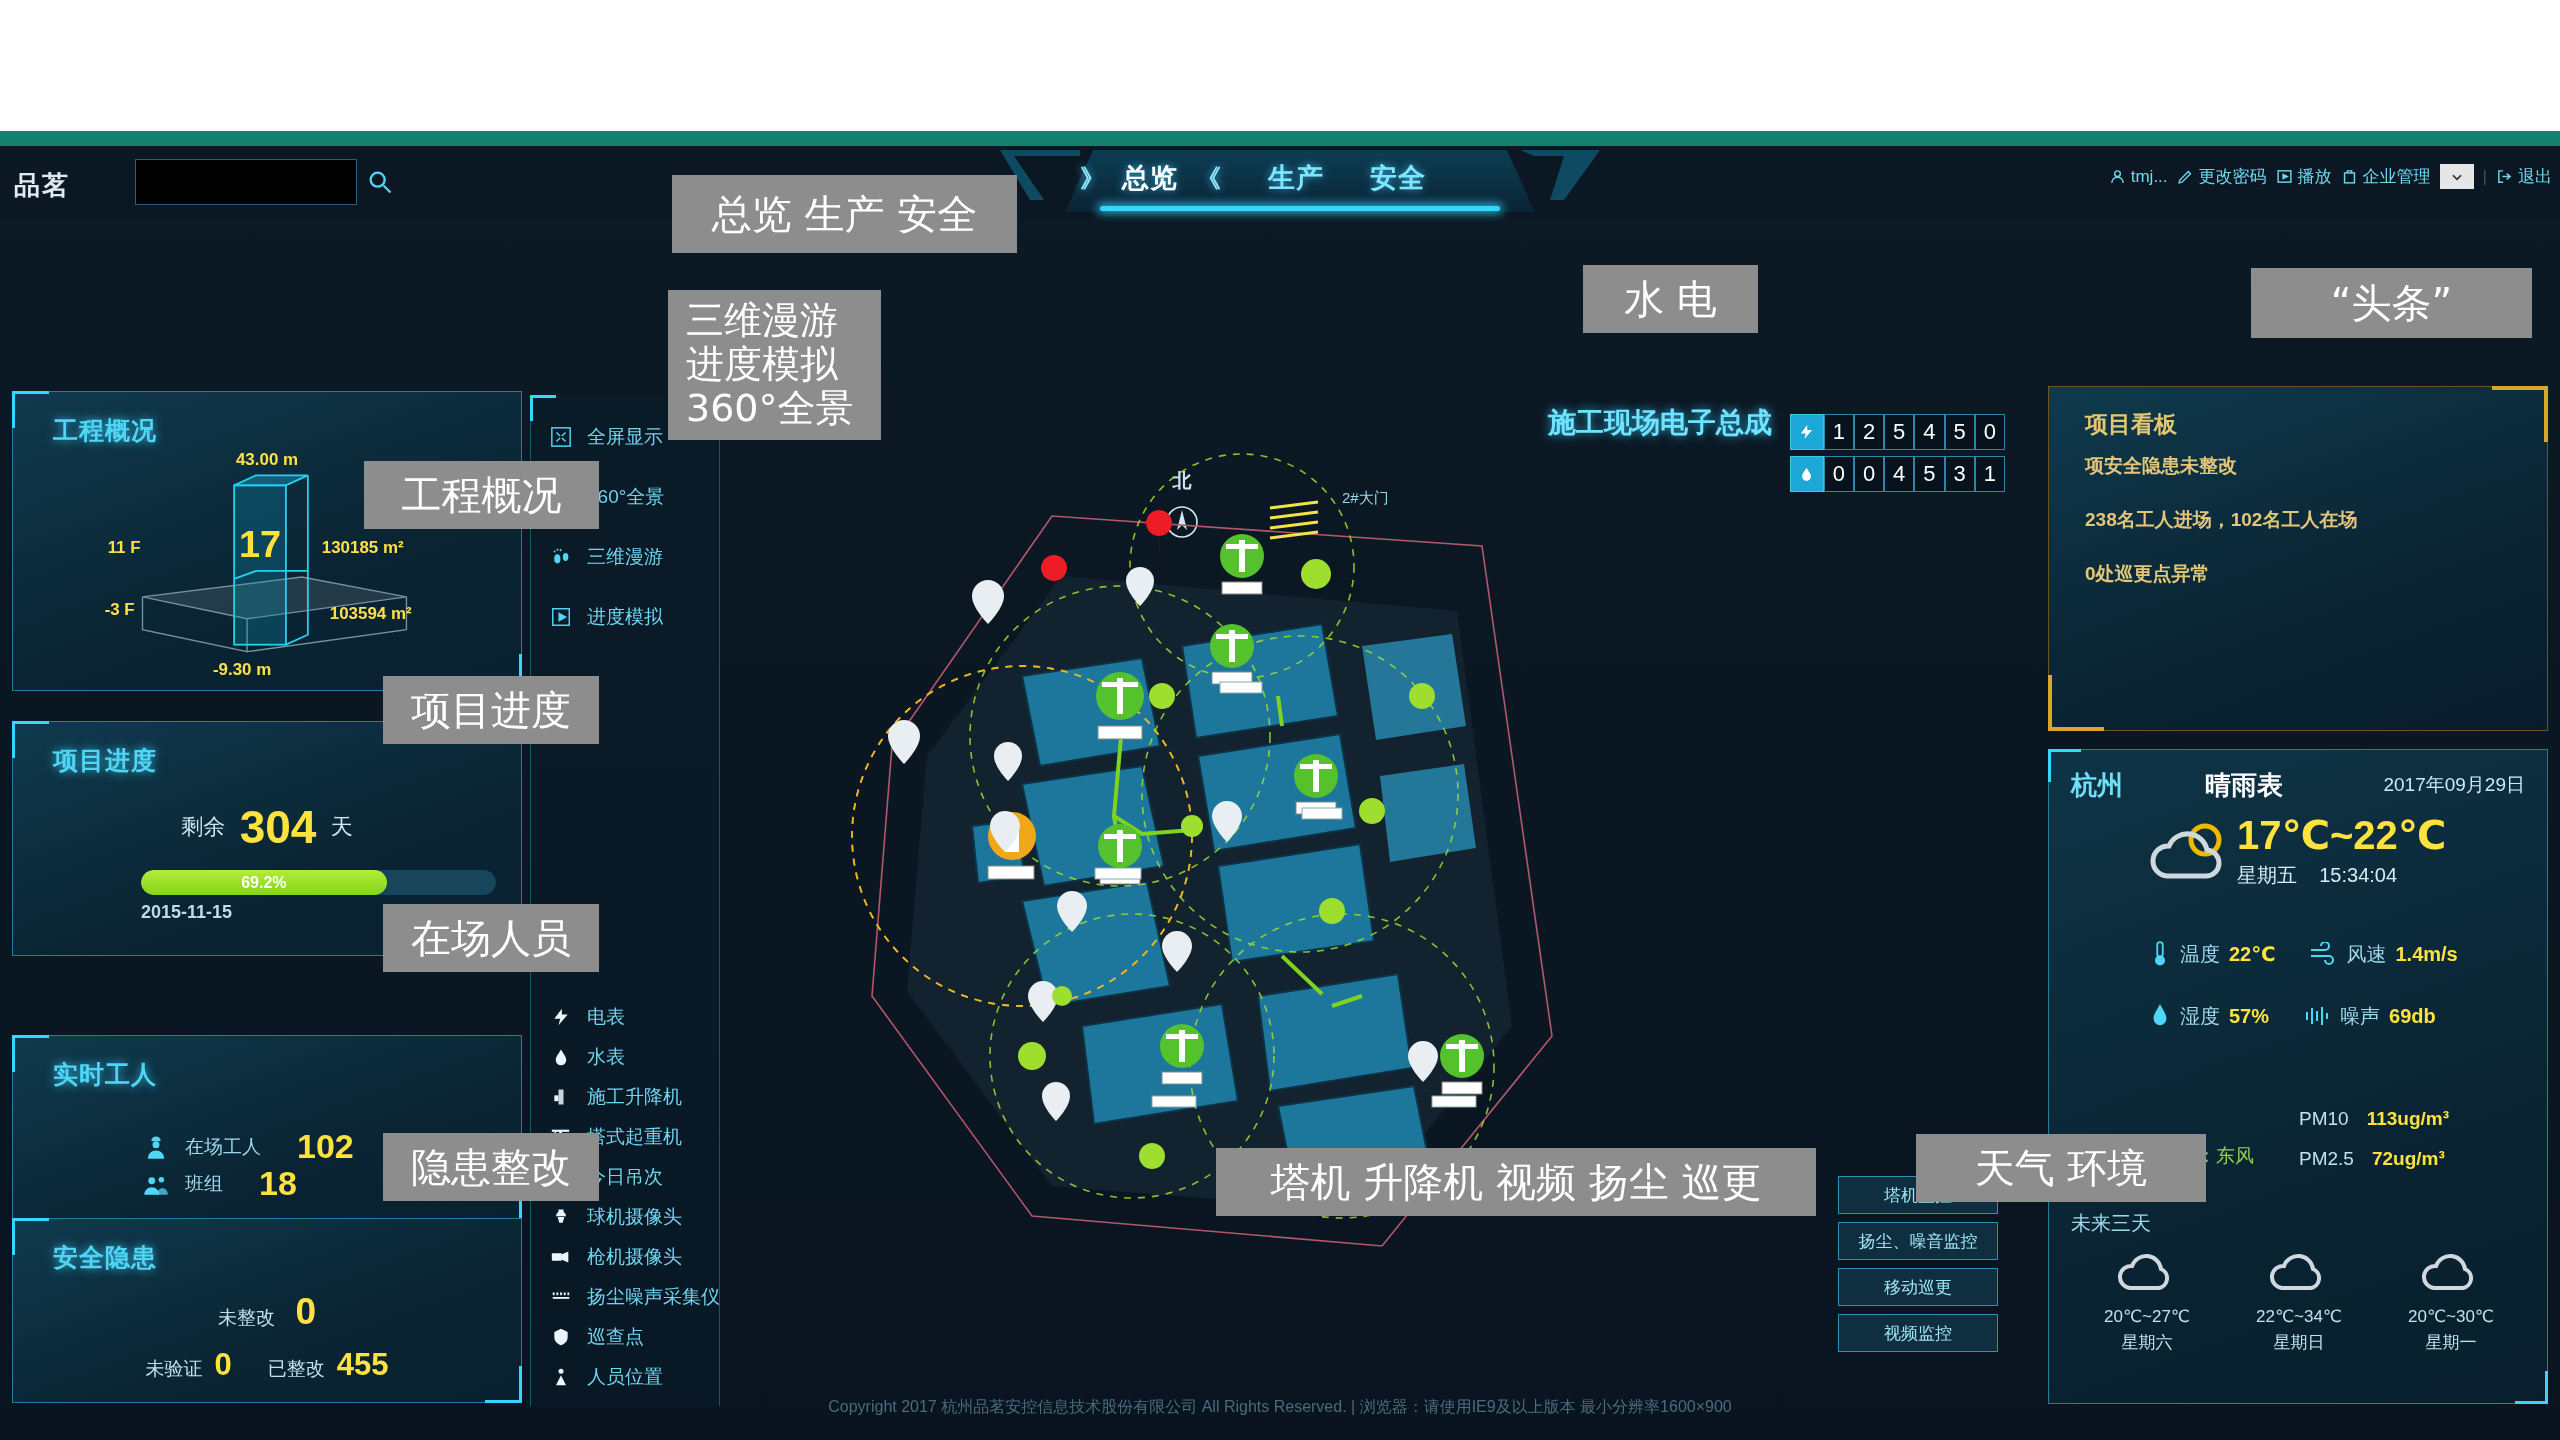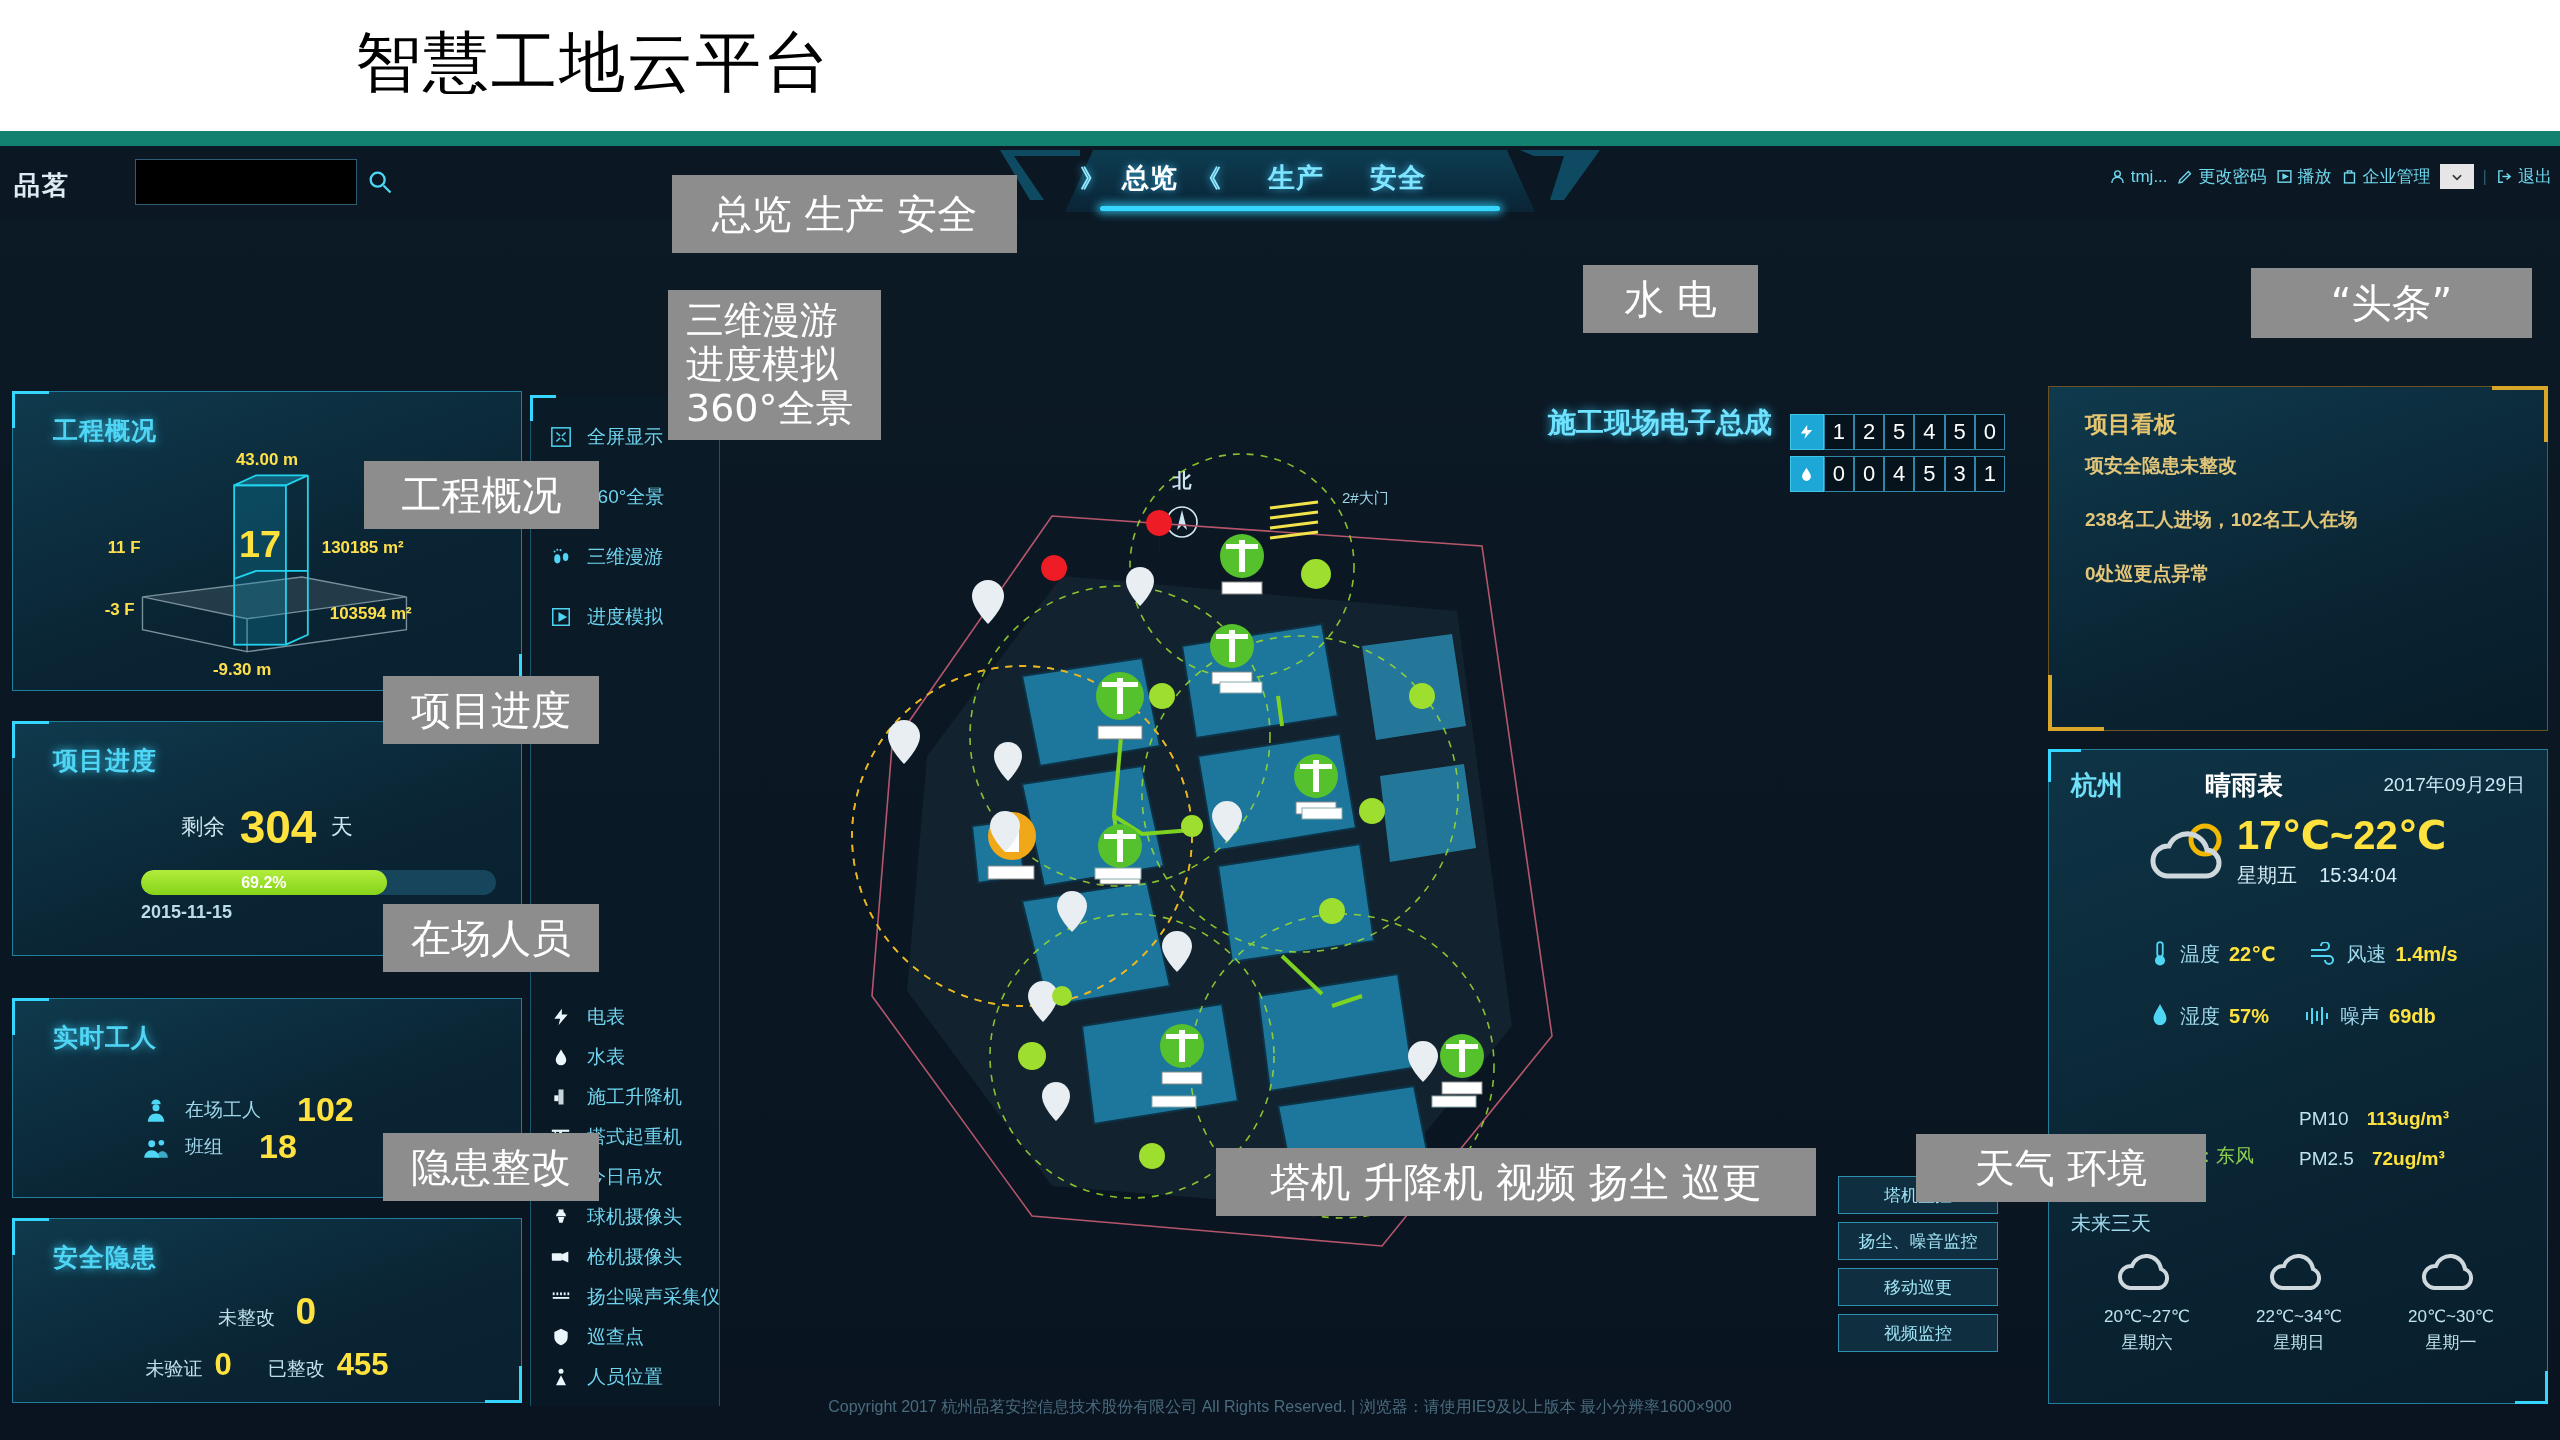--- a/index.html
+++ b/index.html
@@ -57,21 +57,21 @@
     border:1px solid #1f7f9c; }
   .panel::before, .panel::after { content:""; position:absolute; width:34px; height:34px; pointer-events:none; }
   .panel::before { left:-1px; top:-1px; border-left:3px solid #35d6ff; border-top:3px solid #35d6ff; }
   .panel::after  { right:-1px; bottom:-1px; border-right:3px solid #35d6ff; border-bottom:3px solid #35d6ff; }
   .panel .ttl { position:absolute; left:40px; top:22px; font-size:25px; font-weight:bold; color:#4fd6f5;
     text-shadow:0 0 10px rgba(60,200,240,.9); letter-spacing:1px; }
 
   
   .p-overview { left:12px; top:245px; width:510px; height:300px; }
   .p-progress { left:12px; top:575px; width:510px; height:235px; }
-  .p-workers  { left:12px; top:852px; width:510px; height:200px; }
+  .p-workers  { left:12px; top:889px; width:510px; height:200px; }
   .p-hazard   { left:12px; top:1072px; width:510px; height:185px; }
 
   .bldg { position:absolute; left:0; top:55px; width:100%; height:235px; }
   .lbl-y { fill:#ffe04a; font-size:17px; font-weight:bold; font-family:"Liberation Sans",sans-serif;}
 
   .prog-row { position:absolute; left:0; top:78px; width:100%; text-align:center; }
   .prog-row .k { color:#cfe7f2; font-size:22px; vertical-align:middle; }
   .prog-row .v { color:#ffe23e; font-size:46px; font-weight:bold; vertical-align:middle; margin:0 10px; }
   .bar-wrap { position:absolute; left:128px; top:148px; width:355px; height:25px; background:#16455c;
      border-radius:13px; overflow:hidden; }
@@ -169,21 +169,20 @@
   .anno { position:absolute; background:#8d8d8d; color:#fff; font-size:40px; display:flex;
     align-items:center; justify-content:center; padding:2px 14px; white-space:pre; line-height:1.15;
     font-family:"DejaVu Sans",sans-serif; }
   .anno.multi { font-size:38px; flex-direction:column; align-items:flex-start; justify-content:center; }
 </style>
 </head>
 <body>
 
 <div class="page">
 
-  <div class="slide-title">智慧工地云平台</div>
 
   <div class="app">
     <div class="teal-bar"></div>
 
     <div class="app-body">
 
       <div class="topbar">
         <div class="brand">品茗</div>
         <input class="search-box" value="" style="color: rgb(255, 255, 255); padding: 0px 8px; font-size: 18px;" placeholder="">
         <span class="search-icon">

